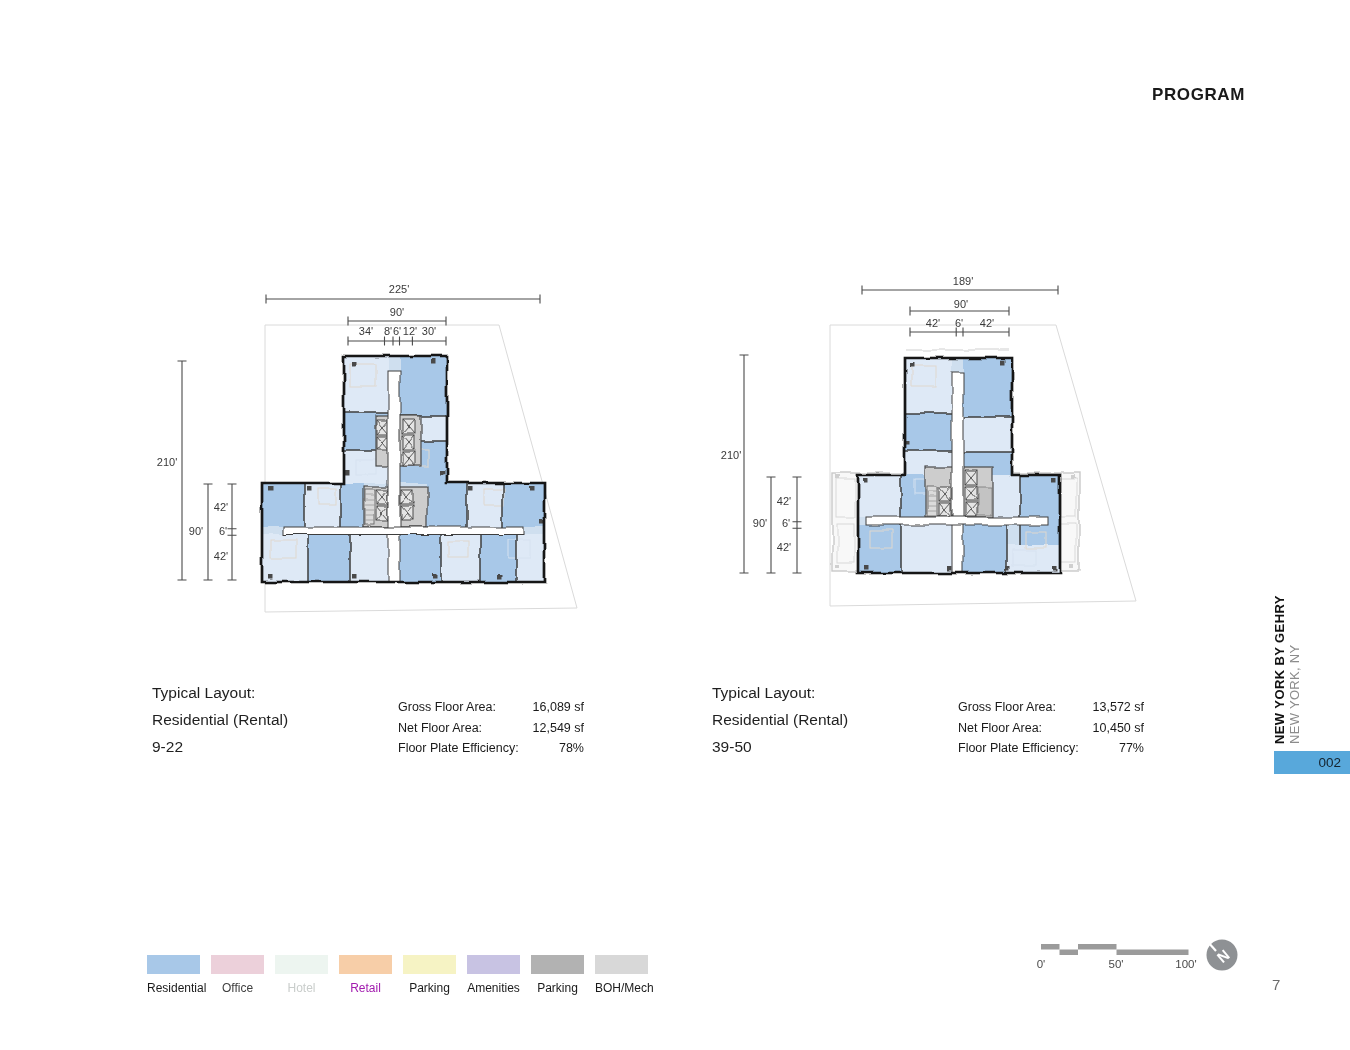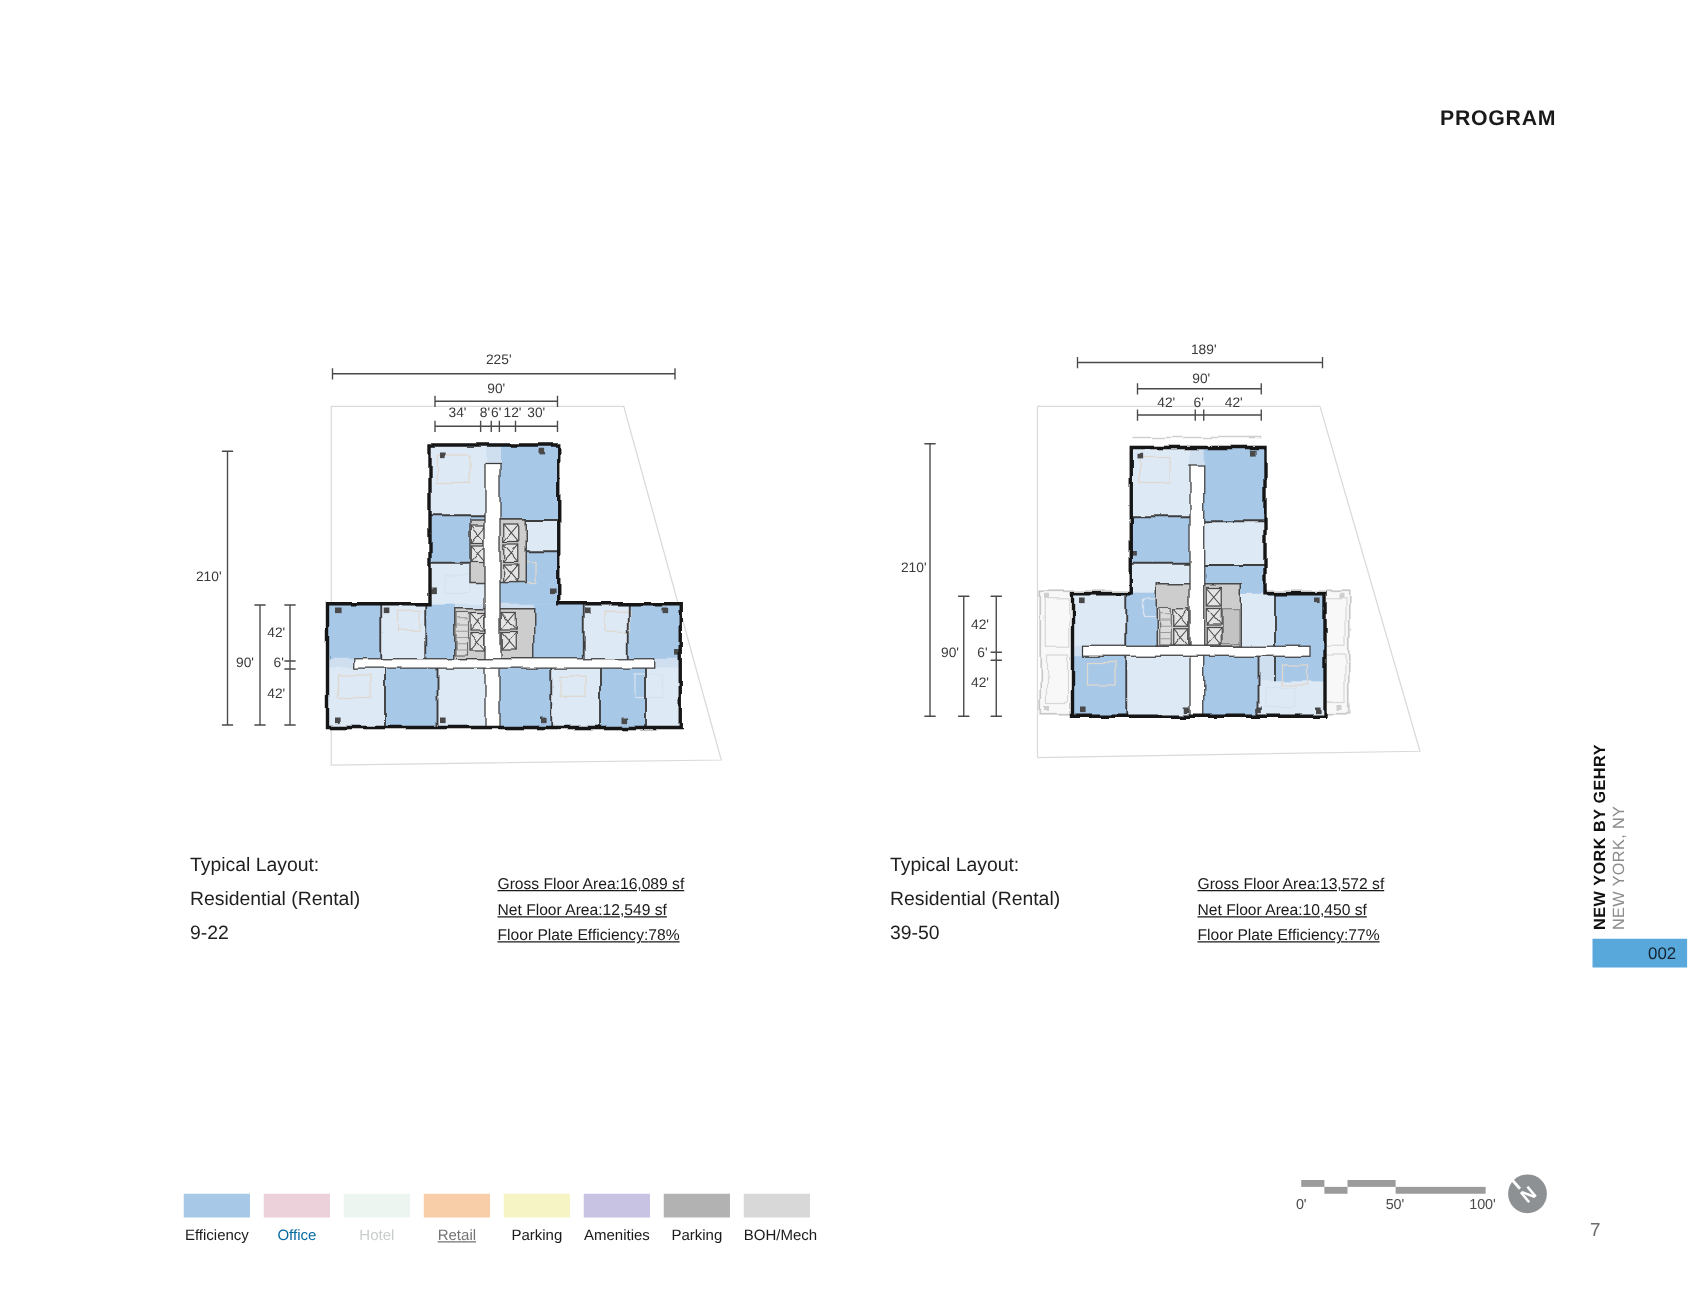--- a/index.html
+++ b/index.html
@@ -3,21 +3,21 @@
 <meta charset="utf-8">
 <style>
   html,body{margin:0;padding:0;background:#fff;}
   .page{position:relative;width:1350px;height:1050px;background:#ffffff;font-family:"Liberation Sans",sans-serif;overflow:hidden;}
   svg.gfx{position:absolute;left:0;top:0;}
   .title{position:absolute;right:105px;top:85px;margin:0;font-size:17px;font-weight:700;letter-spacing:.6px;color:#1a1a1a;}
   .dim{position:absolute;transform:translate(-50%,-50%);font-size:11px;color:#3a3a3a;white-space:nowrap;line-height:1;}
   .typ{position:absolute;font-size:15.5px;color:#1f1f1f;line-height:27px;}
   .typ .b{font-weight:400;}
   .stats{position:absolute;width:186px;font-size:12.5px;color:#1a1a1a;}
-  .stats .row{display:flex;line-height:20.5px;text-decoration:underline;}
+  .stats .row{display:flex;justify-content:space-between;line-height:20.5px;}
   .legend{position:absolute;left:147px;top:955px;display:flex;gap:11px;}
   .legend .item{width:53px;text-align:center;}
   .legend .sw{width:53px;height:19px;}
   .legend .lb{margin-top:7px;font-size:12px;line-height:1.2;color:#1a1a1a;}
   .scaleLb{position:absolute;transform:translate(-50%,-50%);font-size:11.5px;color:#4a4a4a;white-space:nowrap;}
   .north-n{position:absolute;left:1223px;top:956px;transform:translate(-50%,-50%) rotate(-40deg);color:#fff;font-weight:700;font-size:15px;}
   .sidebar{position:absolute;left:1210px;top:652px;width:154px;transform:rotate(-90deg);font-size:13px;line-height:15px;text-align:left;}
   .sidebar .proj{font-weight:700;letter-spacing:.4px;color:#111;}
   .sidebar .loc{color:#8c8c8c;letter-spacing:.3px;}
   .badge{position:absolute;left:1274px;top:751px;width:76px;height:23px;line-height:23px;box-sizing:border-box;text-align:right;padding-right:9px;font-size:13.5px;color:#14232e;}
@@ -306,33 +306,33 @@
     </div>
     <div class="row">
       <span>Floor Plate Efficiency:</span>
       <span>77%</span>
     </div>
   </div>
 
   <div class="legend">
     <div class="item">
       <div class="sw" style="background: rgb(168, 200, 232);"></div>
-      <div class="lb" style="color: rgb(26, 26, 26);">Efficiency</div>
+      <div class="lb" style="color: rgb(26, 26, 26);">Residential</div>
     </div>
     <div class="item">
       <div class="sw" style="background: rgb(236, 208, 218);"></div>
-      <div class="lb" style="color: #0369a1;">Office</div>
+      <div class="lb" style="color: #404040;">Office</div>
     </div>
     <div class="item">
       <div class="sw" style="background: rgb(237, 245, 240);"></div>
       <div class="lb" style="color: rgb(201, 205, 203);">Hotel</div>
     </div>
     <div class="item">
       <div class="sw" style="background: rgb(247, 206, 168);"></div>
-      <div class="lb" style="color: #737373; text-decoration: underline;">Retail</div>
+      <div class="lb" style="color: #a21caf;">Retail</div>
     </div>
     <div class="item">
       <div class="sw" style="background: rgb(246, 243, 196);"></div>
       <div class="lb" style="color: rgb(26, 26, 26);">Parking</div>
     </div>
     <div class="item">
       <div class="sw" style="background: rgb(200, 195, 227);"></div>
       <div class="lb" style="color: rgb(26, 26, 26);">Amenities</div>
     </div>
     <div class="item">

